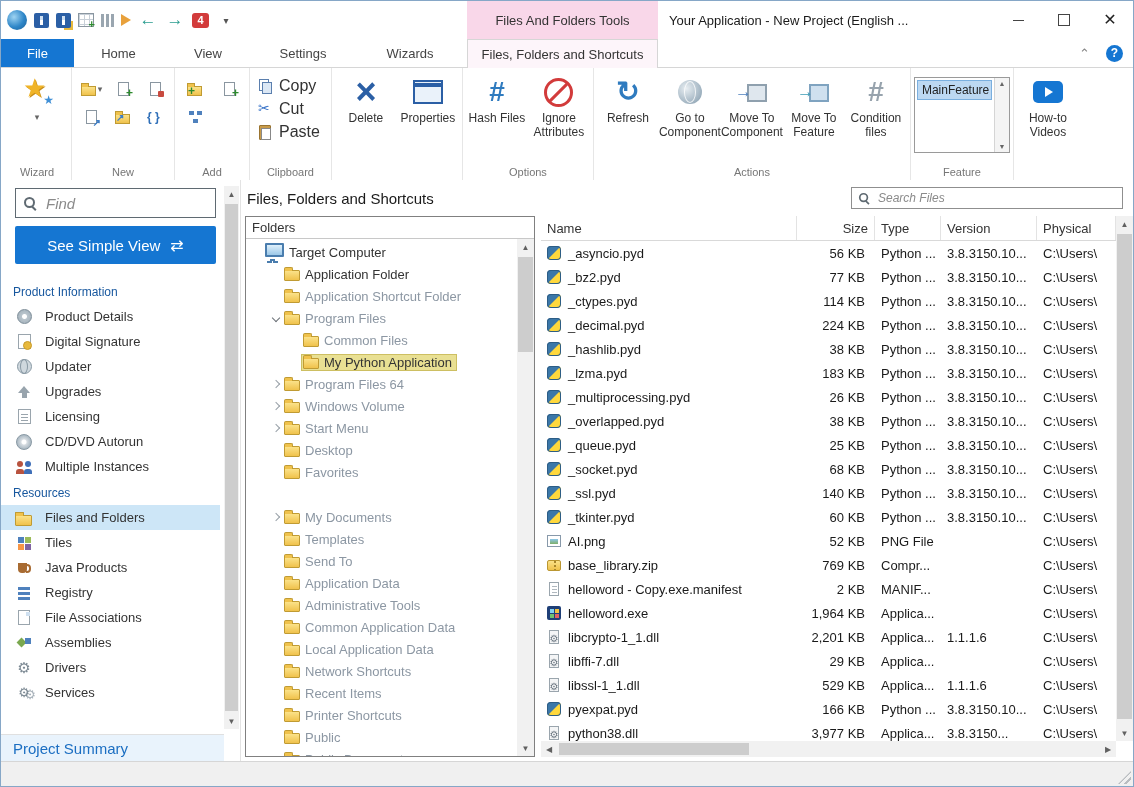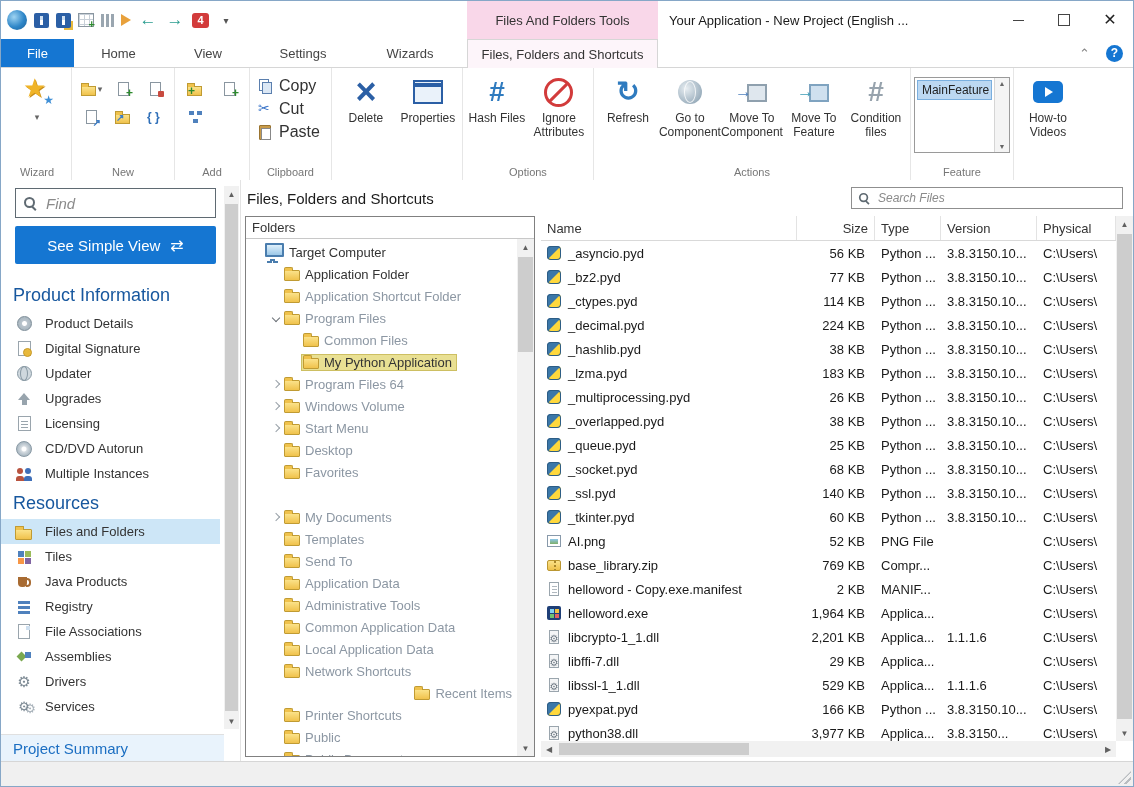--- a/index.html
+++ b/index.html
@@ -106,21 +106,21 @@
   
   .sidebar{width:240px;position:relative;border-right:1px solid #e3e3e3;background:#fff;box-sizing:border-box;}
   .find-wrap{margin:8px 24px 8px 14px;height:30px;border:1px solid #5f6a72;display:flex;align-items:center;padding:0 7px;gap:7px;box-sizing:border-box;}
   .mag{width:14px;height:14px;position:relative;flex:0 0 auto;}
   .mag::before{content:"";position:absolute;left:1px;top:1px;width:7px;height:7px;border:2px solid #5f6a72;border-radius:50%;}
   .mag::after{content:"";position:absolute;left:10px;top:10px;width:5px;height:2px;background:#5f6a72;transform:rotate(45deg);transform-origin:0 0;}
   .find-wrap input{flex:1;min-width:0;border:none;outline:none;font-size:15px;font-family:inherit;}
   .find-wrap input::placeholder{font-style:italic;color:#8a8a8a;}
   .simple-btn{margin:6px 24px 14px 14px;height:38px;background:#1576d2;color:#fff;display:flex;align-items:center;justify-content:center;gap:10px;font-size:15px;border-radius:2px;text-align:right;}
   .swap::before{content:"\21C4";font-size:16px;}
-  .side-header{padding:7px 0 5px 12px;color:#17579e;font-size:18px;}
+  .side-header{padding:7px 0 5px 12px;color:#17579e;font-size:12px;}
   .side-item{height:25px;display:flex;align-items:center;gap:12px;padding-left:14px;font-size:13px;color:#333;margin-right:20px;}
   .side-item.selected{background:#cde6f7;}
   .si{width:18px;height:16px;position:relative;display:inline-flex;align-items:center;justify-content:center;flex:0 0 auto;}
   .si-product-details::before{content:"";width:13px;height:13px;border-radius:50%;background:radial-gradient(circle,#fff 2px,#b9c4cc 3px,#8fa0ab 12px);border:1px solid #7d8d98;}
   .si-digital-signature::before{content:"";width:11px;height:13px;background:#fff;border:1px solid #9aa5ad;}
   .si-digital-signature::after{content:"";position:absolute;right:1px;bottom:0;width:7px;height:7px;border-radius:50%;background:#e8b93c;border:1px solid #c79a2a;}
   .si-updater-globe::before{content:"";width:13px;height:13px;border-radius:50%;background:#cfd8de;border:1px solid #8a9aa5;}
   .si-updater-globe::after{content:"";position:absolute;width:6px;height:13px;border-radius:50%;border:1px solid #8a9aa5;}
   .si-upgrades-arrow::before{content:"";width:0;height:0;border-left:6px solid transparent;border-right:6px solid transparent;border-bottom:7px solid #98a4ad;margin-bottom:5px;}
   .si-upgrades-arrow::after{content:"";position:absolute;bottom:2px;width:5px;height:6px;background:#98a4ad;}
@@ -622,21 +622,21 @@
                     <span class="tlabel muted">Local Application Data</span>
                   </span>
                 </div>
                 <div class="trow" style="padding-left: 23px;">
                   <span class="chev"></span>
                   <span class="sel">
                     <span class="icf"></span>
                     <span class="tlabel muted">Network Shortcuts</span>
                   </span>
                 </div>
-                <div class="trow" style="padding-left: 23px; justify-content: space-between;">
+                <div class="trow" style="padding-left: 23px;">
                   <span class="chev"></span>
                   <span class="sel">
                     <span class="icf"></span>
                     <span class="tlabel muted">Recent Items</span>
                   </span>
                 </div>
                 <div class="trow" style="padding-left: 23px;">
                   <span class="chev"></span>
                   <span class="sel">
                     <span class="icf"></span>

